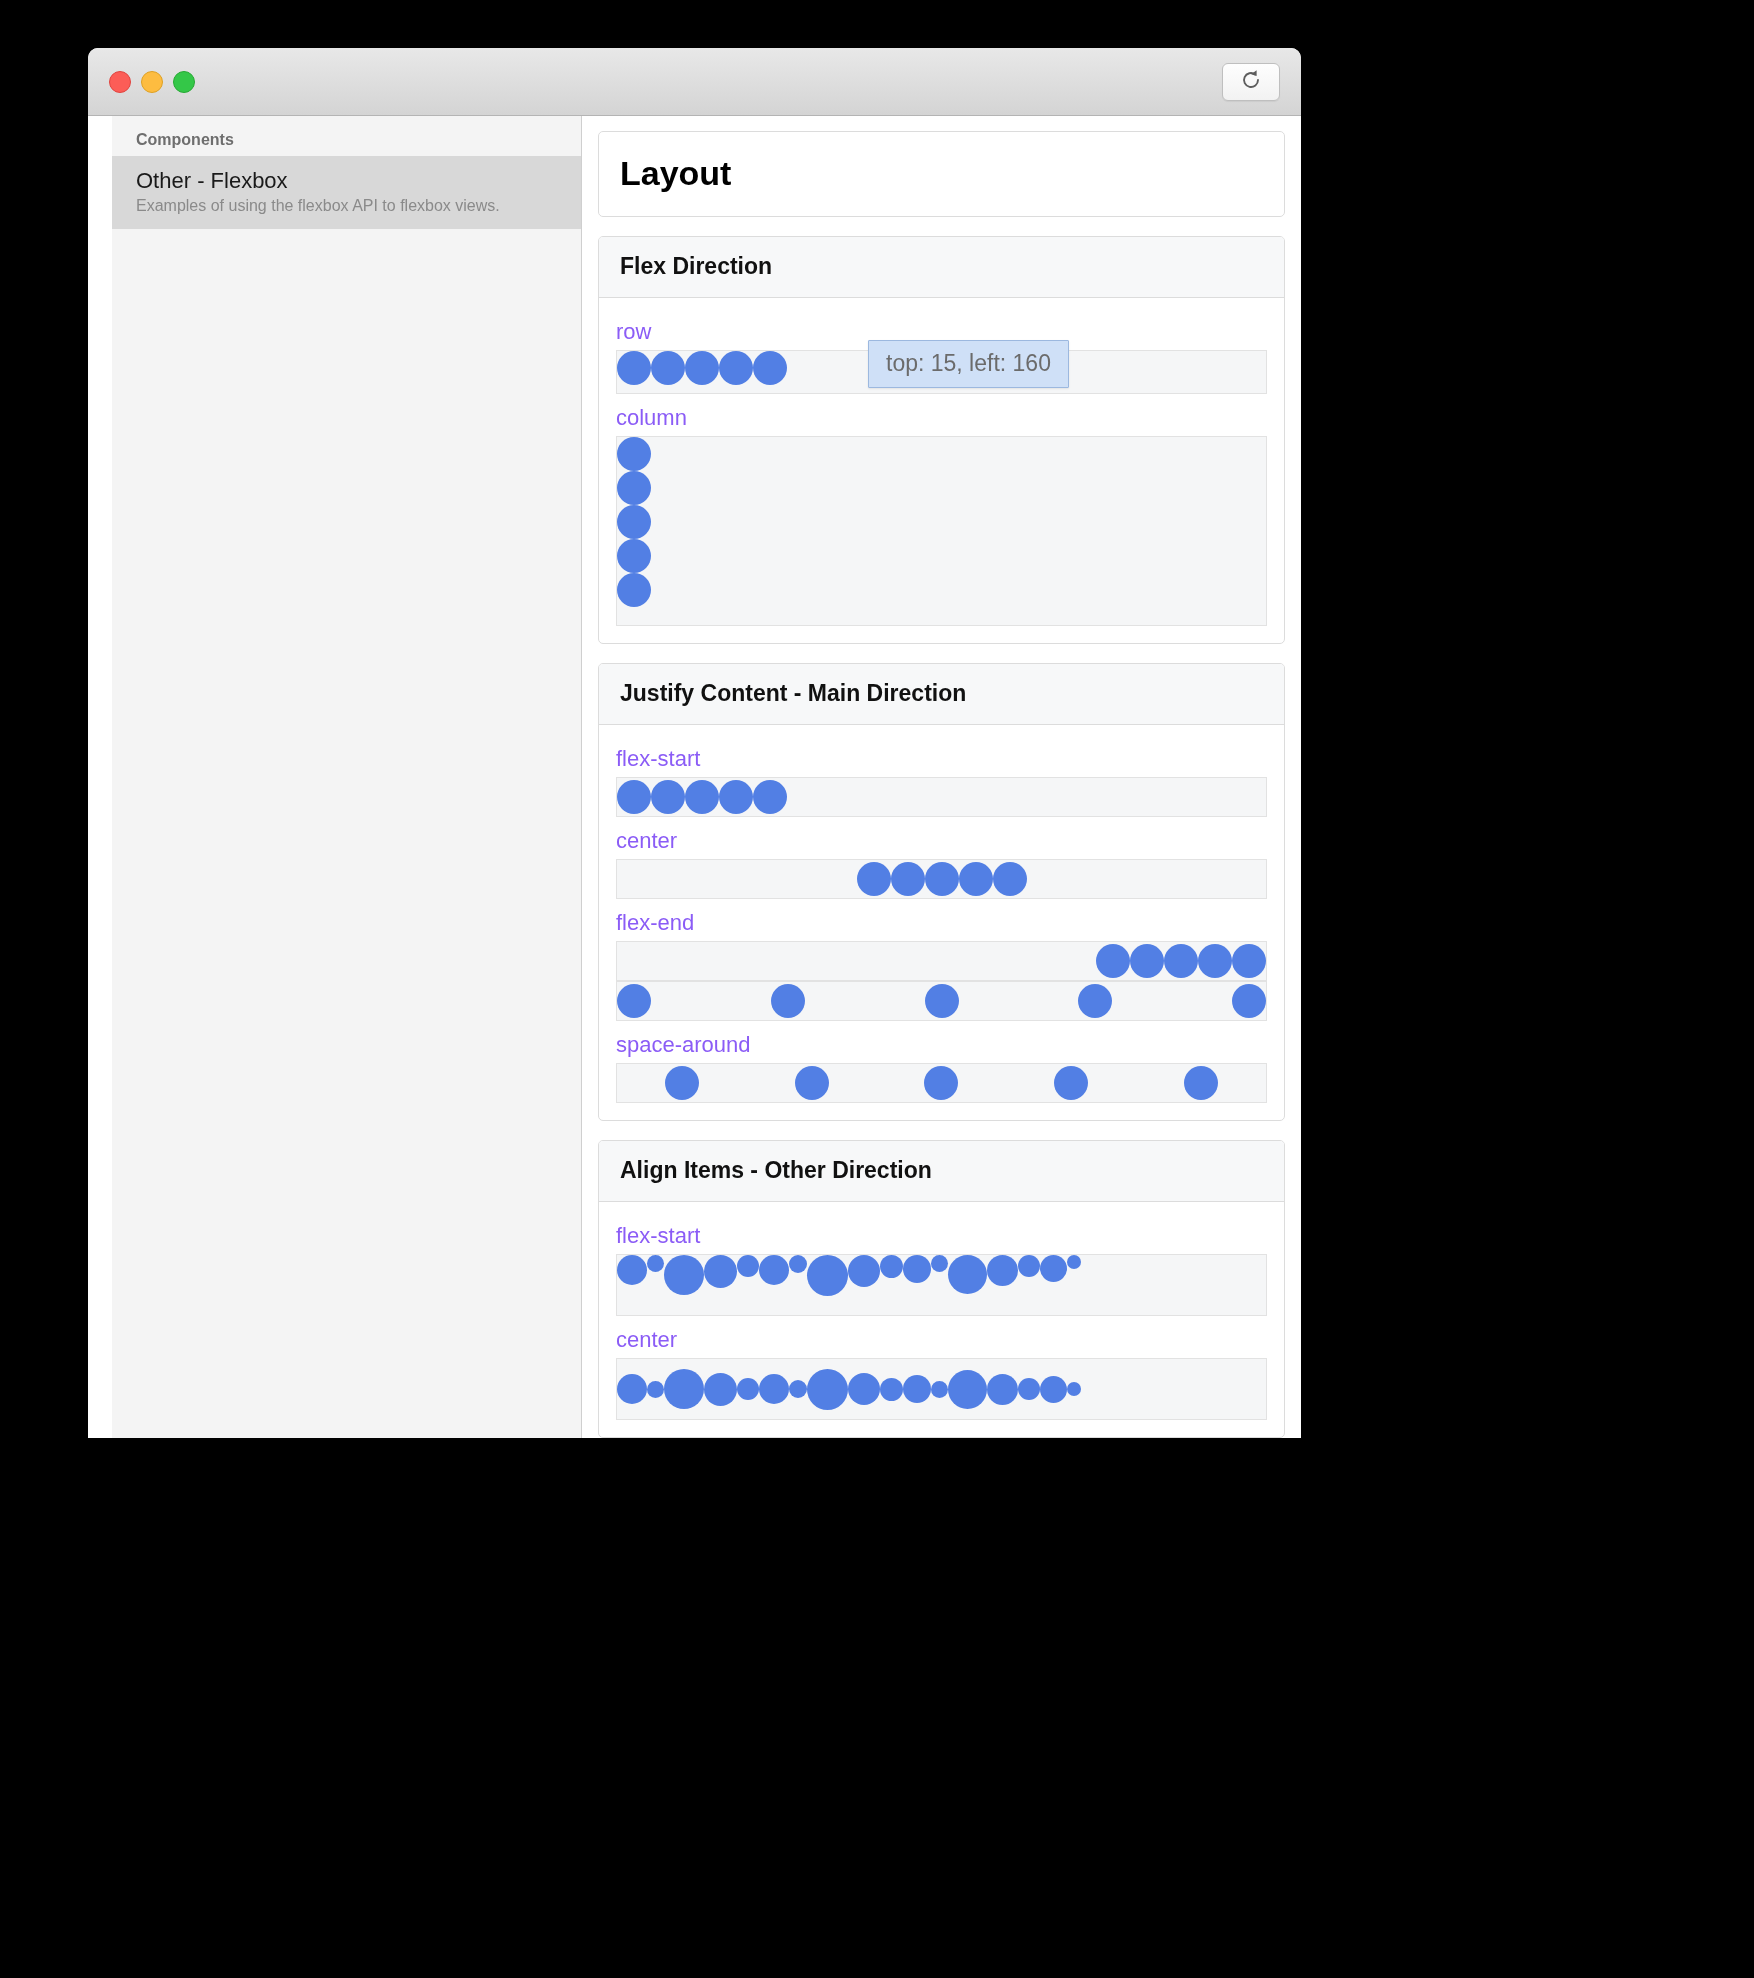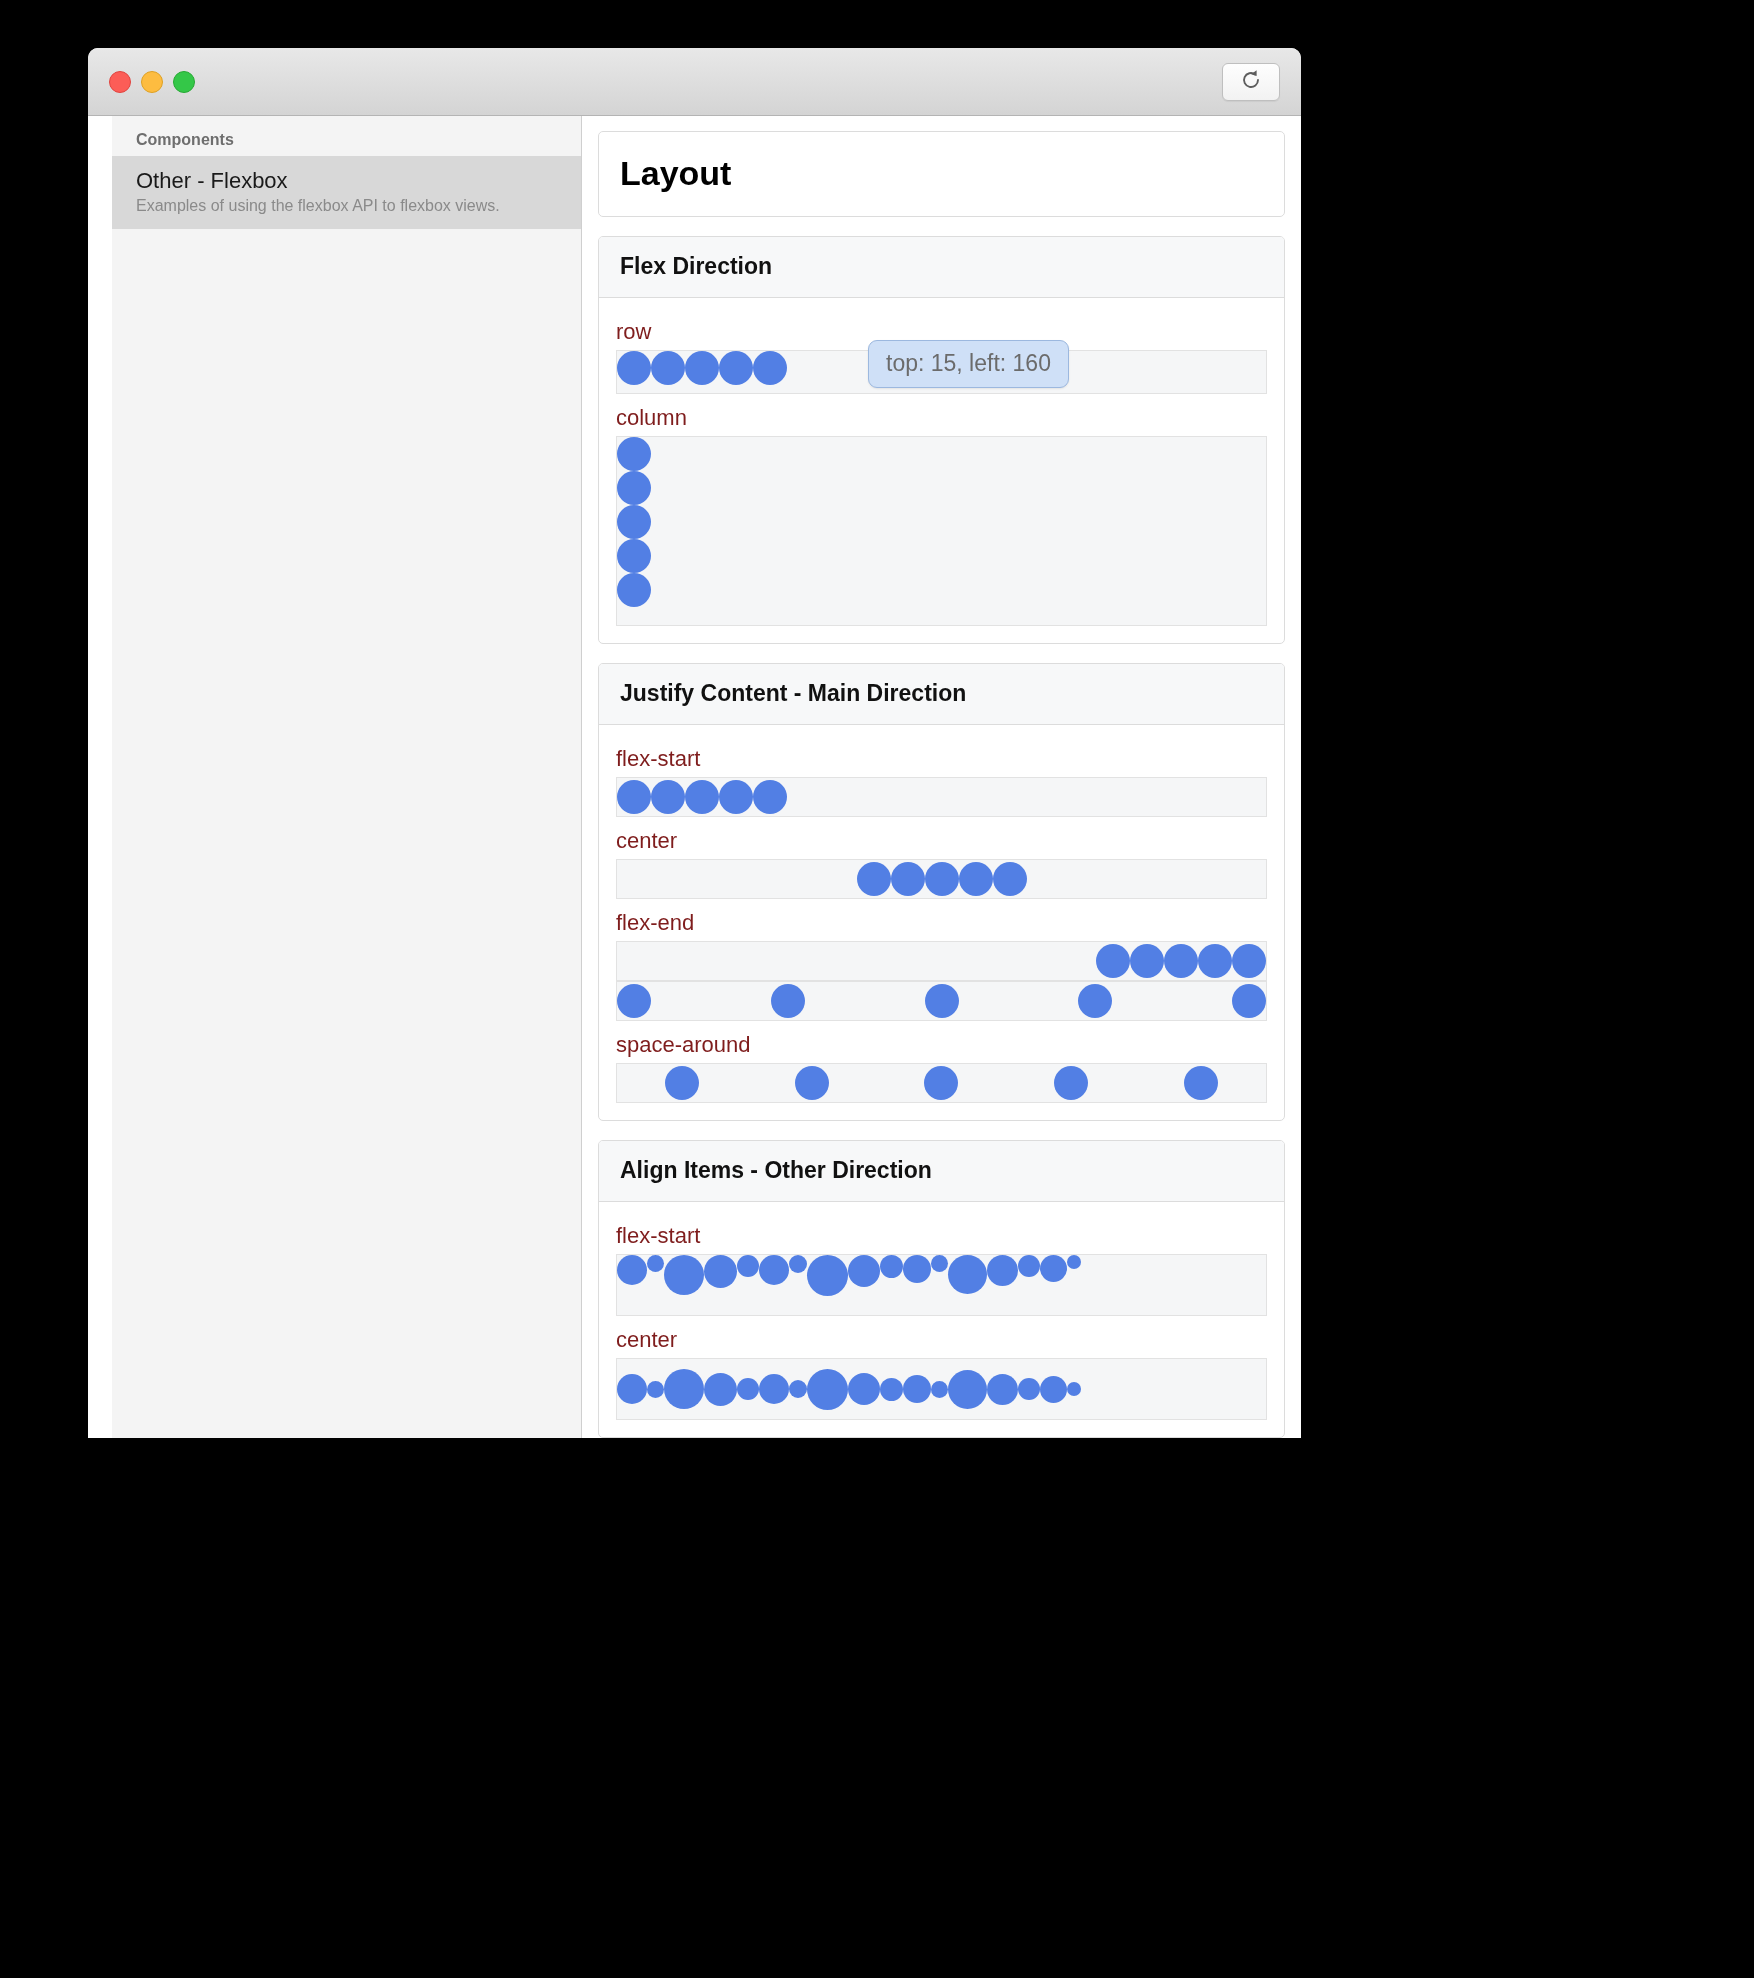--- a/index.html
+++ b/index.html
@@ -160,21 +160,21 @@
     border-bottom: 1px solid #dcdcdc;
     padding: 16px 21px 17px 21px;
     font-size: 23px;
     font-weight: bold;
     color: #111;
   }
   .card-body { padding: 10px 17px 17px 17px; }
 
   .ex-label {
     font-size: 22px;
-    color: #7f1d1d;
+    color: #8b5cf6;
     margin: 11px 0 5px 0;
   }
   .ex-box {
     background: #f5f6f7;
     border: 1px solid #e2e2e2;
     box-sizing: border-box;
     position: relative;
   }
   .ex-box.row        { height: 44px; display: flex; align-items: flex-start; }
   .ex-box.col        { height: 190px; display: flex; flex-direction: column; align-items: flex-start; }
@@ -196,21 +196,21 @@
     flex: none;
   }
   .dot-lg { width: 34px; height: 34px; }
 
   
   .tooltip {
     position: absolute;
     left: 251px; top: -11px;
     background: #cfe0f7;
     border: 1px solid #9cb8df;
-    border-radius: 9px;
+    border-radius: 1px;
     padding: 9px 17px 10px 17px;
     font-size: 23px;
     color: #6b6b6b;
     white-space: nowrap;
     box-shadow: 0 1px 2px rgba(0,0,0,0.08);
   }
 </style>
 </head>
 <body>
 

